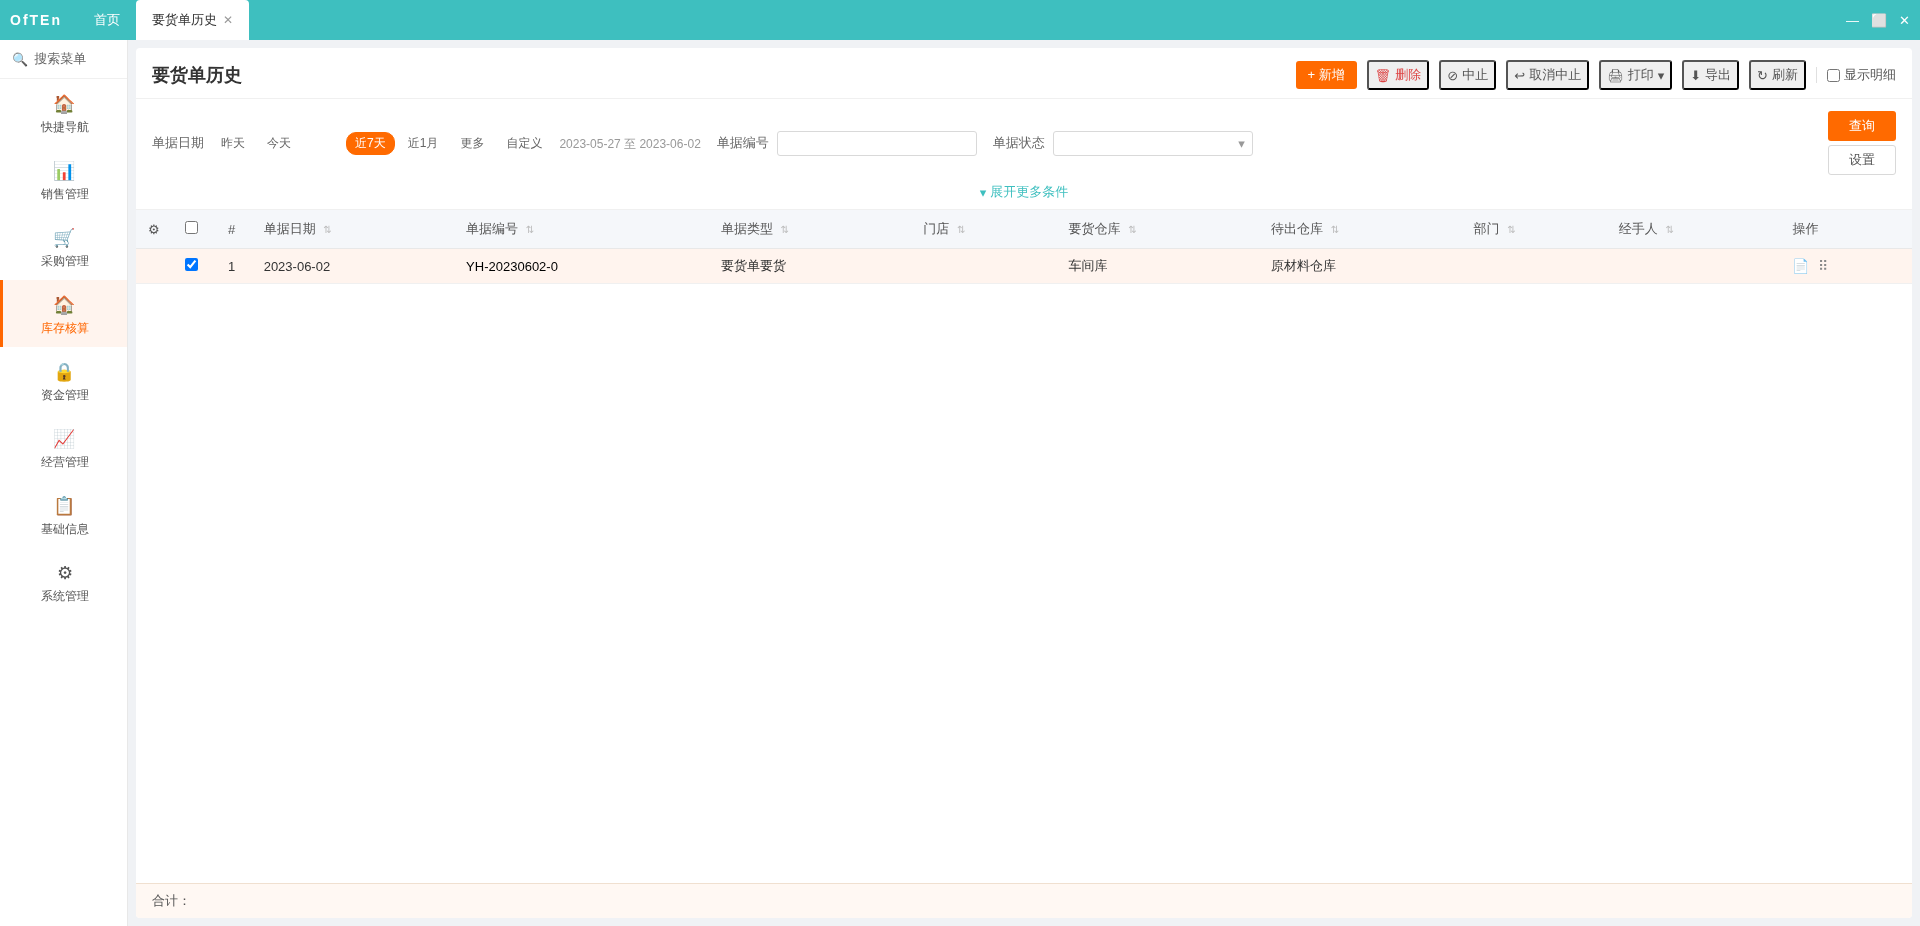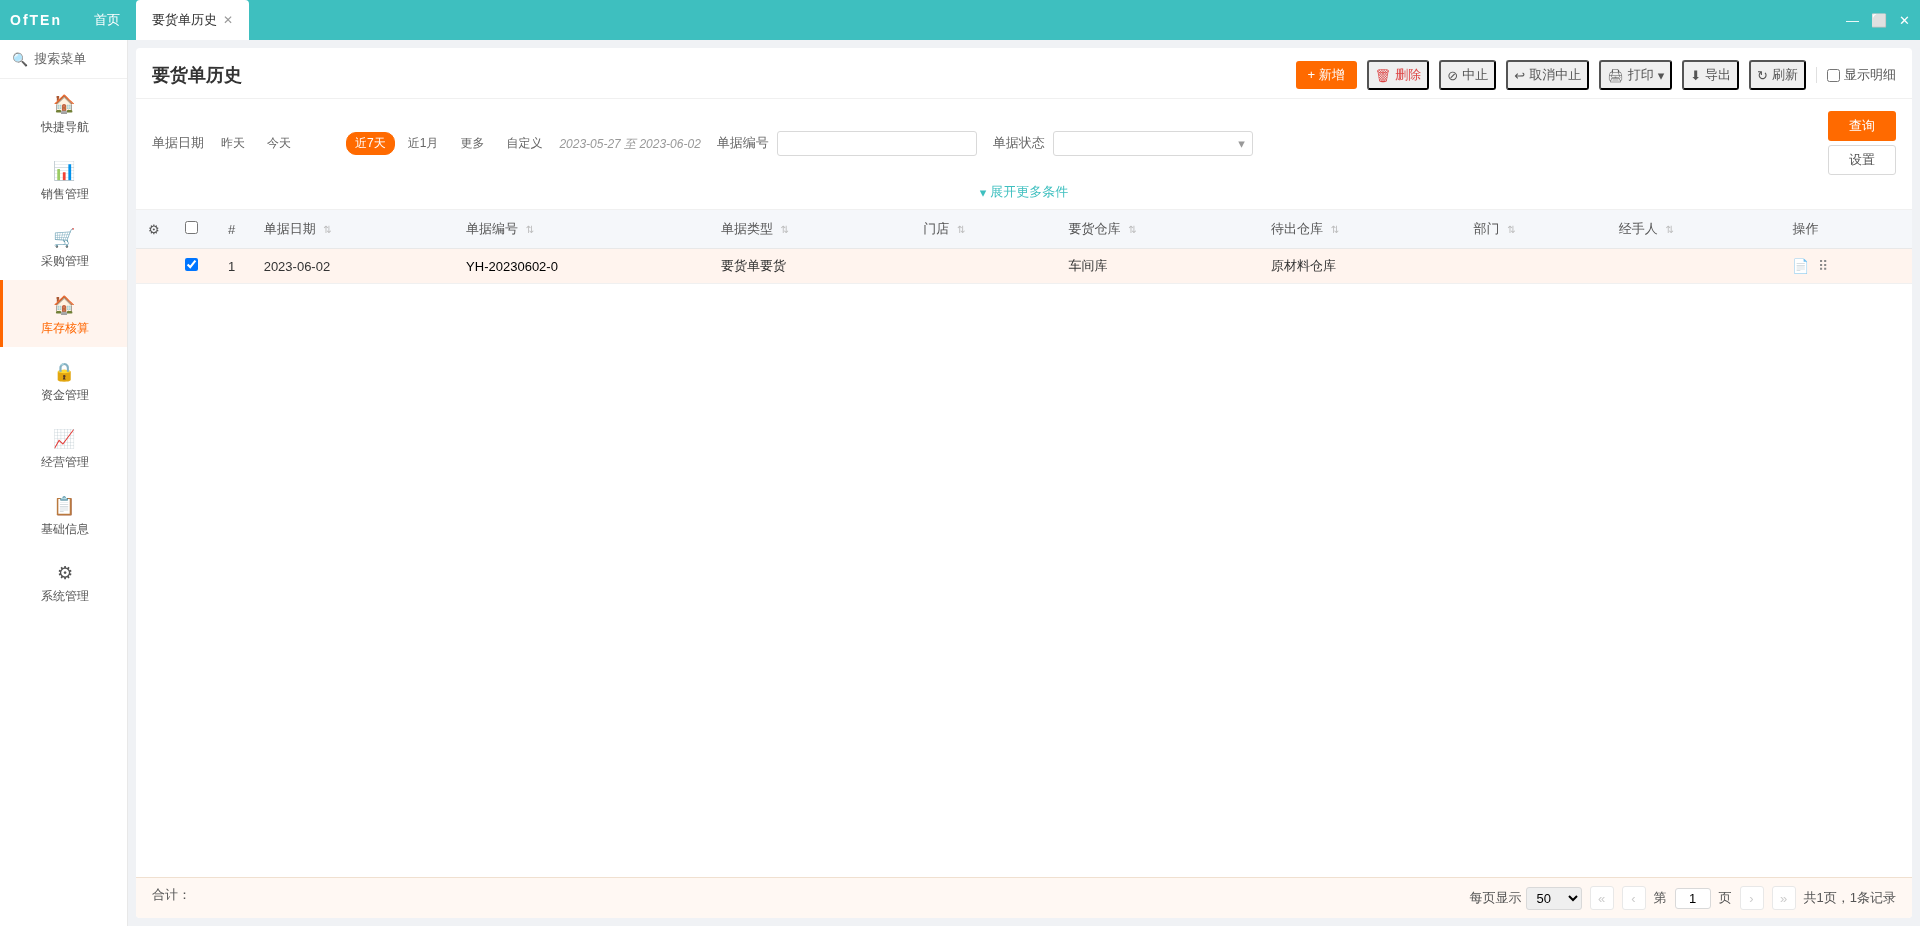--- a/index.html
+++ b/index.html
@@ -502,21 +502,21 @@
         <div class="filter-group">
           <span class="filter-label">单据日期</span>
           <div class="date-range-btns">
             <span class="date-btn">昨天</span>
             <span class="date-btn">今天</span>
             <span class="date-btn active">近7天</span>
             <span class="date-btn">近1月</span>
             <span class="date-btn">更多</span>
             <span class="date-btn">自定义</span>
           </div>
-          <div style="display:flex; flex-direction:column;font-style:italic;">
+          <div style="display:flex; flex-direction:column;">
             <div class="date-display">2023-05-27 至 2023-06-02</div>
           </div>
         </div>
 
         <div class="filter-group">
           <span class="filter-label">单据编号</span>
           <input class="filter-input" type="text" placeholder="" style="">
         </div>
 
         <div class="filter-group">
@@ -599,34 +599,15 @@
                 <span class="action-icon">⠿</span>
               </div>
             </td>
           </tr>
         </tbody>
       </table>
     </div>
 
     <div class="table-footer">
       <span class="footer-total">合计：</span>
-      <div class="pagination">
-        <div class="page-select-wrapper">
-          <span>每页显示</span>
-          <select class="page-size-select">
-            <option value="10">10</option>
-            <option value="20">20</option>
-            <option value="50" selected="">50</option>
-            <option value="100">100</option>
-          </select>
-        </div>
-        <div class="page-btn disabled">«</div>
-        <div class="page-btn disabled">‹</div>
-        <span>第</span>
-        <input class="page-input" type="text" value="1" style="">
-        <span>页</span>
-        <div class="page-btn disabled">›</div>
-        <div class="page-btn disabled">»</div>
-        <span>共1页，1条记录</span>
-      </div>
     </div>
   </div>
 </div>
 
 </body></html>

